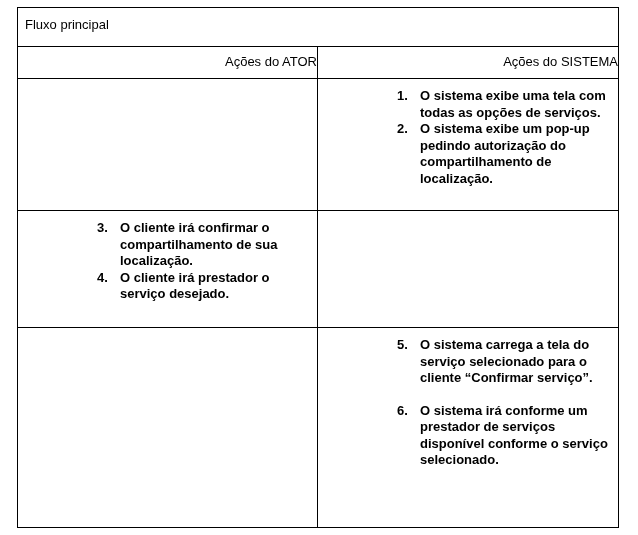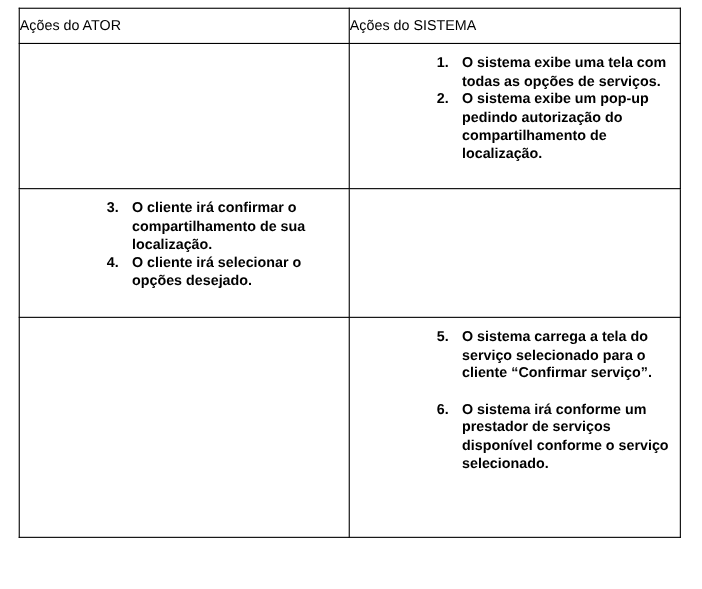--- a/index.html
+++ b/index.html
@@ -34,21 +34,21 @@
     }
     .title-cell {
       height: 39px;
       padding: 8px 0 0 7px !important;
       box-sizing: border-box;
       font-weight: normal;
     }
     .title-cell span { display: inline-block; padding-top: 1px; }
     .header-cell {
       height: 32px;
-      text-align: left;
+      text-align: right;
       vertical-align: middle !important;
       box-sizing: border-box;
     }
     .col-left { width: 300px; }
     .col-right { width: 301px; }
     .row1 td { height: 132px; box-sizing: border-box; }
     .row2 td { height: 117px; box-sizing: border-box; }
     .row3 td { height: 200px; box-sizing: border-box; }
     ol.steps {
       list-style: none;
@@ -73,20 +73,25 @@
 </head>
 <body>
 
 <div class="page">
   <table class="flow">
     <colgroup>
       <col class="col-left">
       <col class="col-right">
     </colgroup>
     <tbody>
+        <tr>
+      <td colspan="2" class="title-cell">
+        <span>Fluxo principal</span>
+      </td>
+    </tr>
     <tr>
       <td class="header-cell">Ações do ATOR</td>
       <td class="header-cell">Ações do SISTEMA</td>
     </tr>
     <tr class="row1">
       <td></td>
       <td>
         <div class="cell-content">
           <ol class="steps">
             <li>
@@ -104,21 +109,21 @@
     <tr class="row2">
       <td>
         <div class="cell-content">
           <ol class="steps">
             <li>
               <span class="num">3.</span>
               <span>O cliente irá confirmar o compartilhamento de sua localização.</span>
             </li>
             <li>
               <span class="num">4.</span>
-              <span>O cliente irá selecionar o opções desejado.</span>
+              <span>O cliente irá prestador o serviço desejado.</span>
             </li>
           </ol>
         </div>
       </td>
       <td></td>
     </tr>
     <tr class="row3">
       <td></td>
       <td>
         <div class="cell-content-r3">

